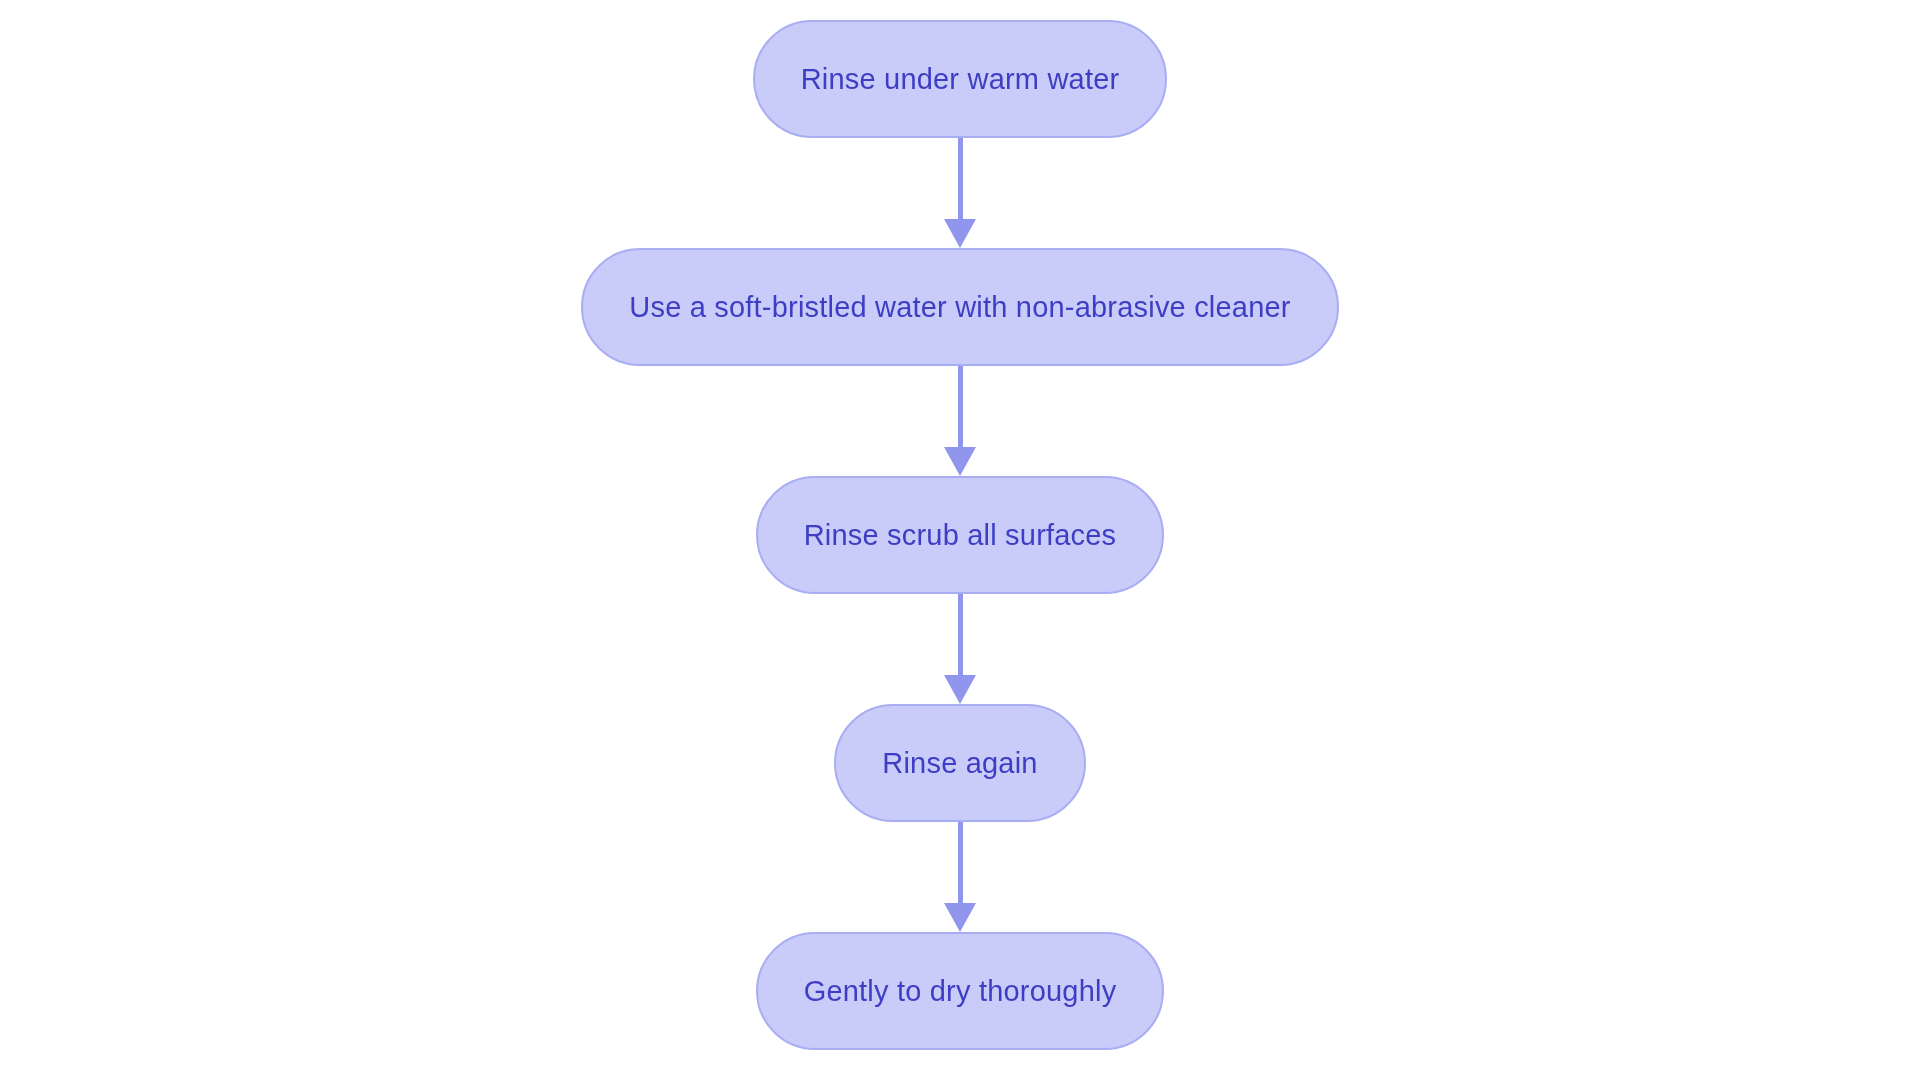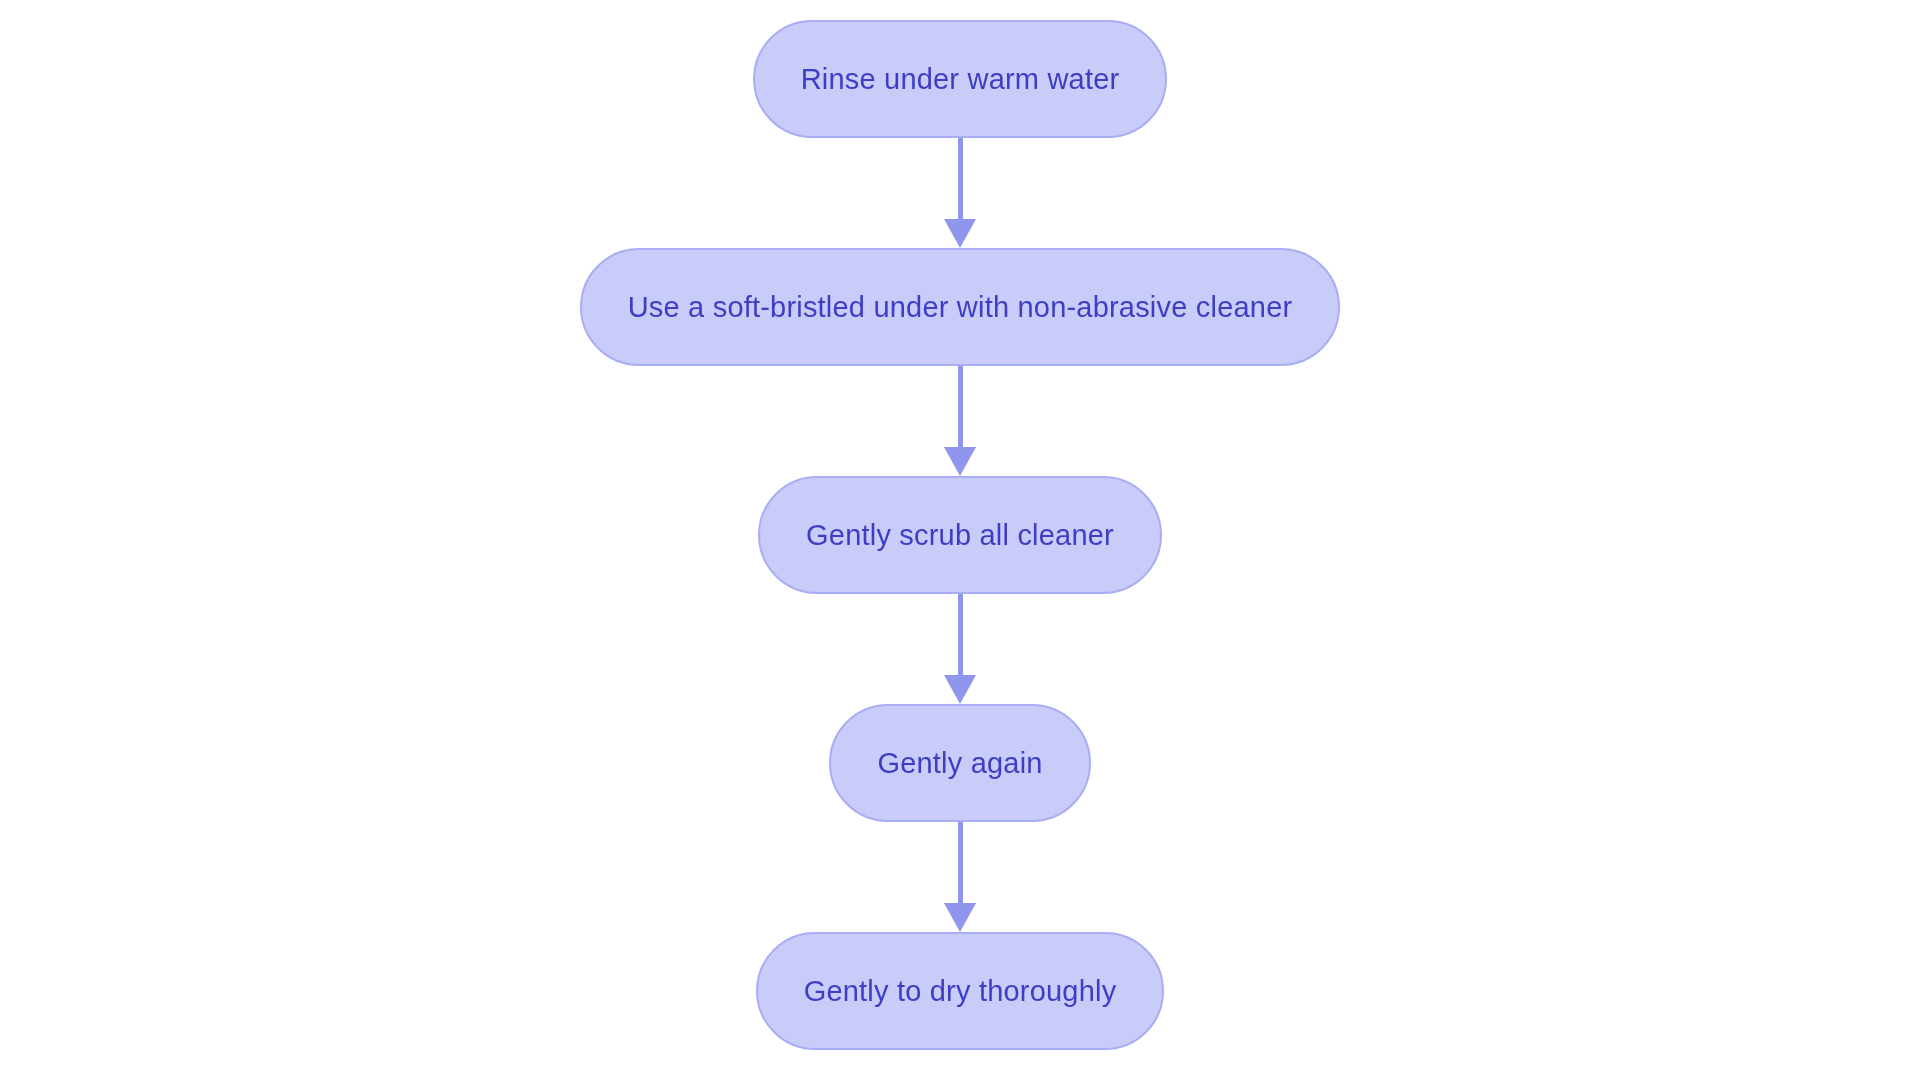--- a/index.html
+++ b/index.html
@@ -69,39 +69,39 @@
   <div class="node">
     <span>Rinse under warm water</span>
   </div>
 
   <div class="arrow">
     <div class="arrow-line"></div>
     <div class="arrow-head"></div>
   </div>
 
   <div class="node">
-    <span>Use a soft-bristled under with non-abrasive cleaner</span>
+    <span>Use a soft-bristled water with non-abrasive cleaner</span>
   </div>
 
   <div class="arrow">
     <div class="arrow-line"></div>
     <div class="arrow-head"></div>
   </div>
 
   <div class="node">
-    <span>Gently scrub all cleaner</span>
+    <span>Rinse scrub all surfaces</span>
   </div>
 
   <div class="arrow">
     <div class="arrow-line"></div>
     <div class="arrow-head"></div>
   </div>
 
   <div class="node">
-    <span>Gently again</span>
+    <span>Rinse again</span>
   </div>
 
   <div class="arrow">
     <div class="arrow-line"></div>
     <div class="arrow-head"></div>
   </div>
 
   <div class="node">
     <span>Gently to dry thoroughly</span>
   </div>

